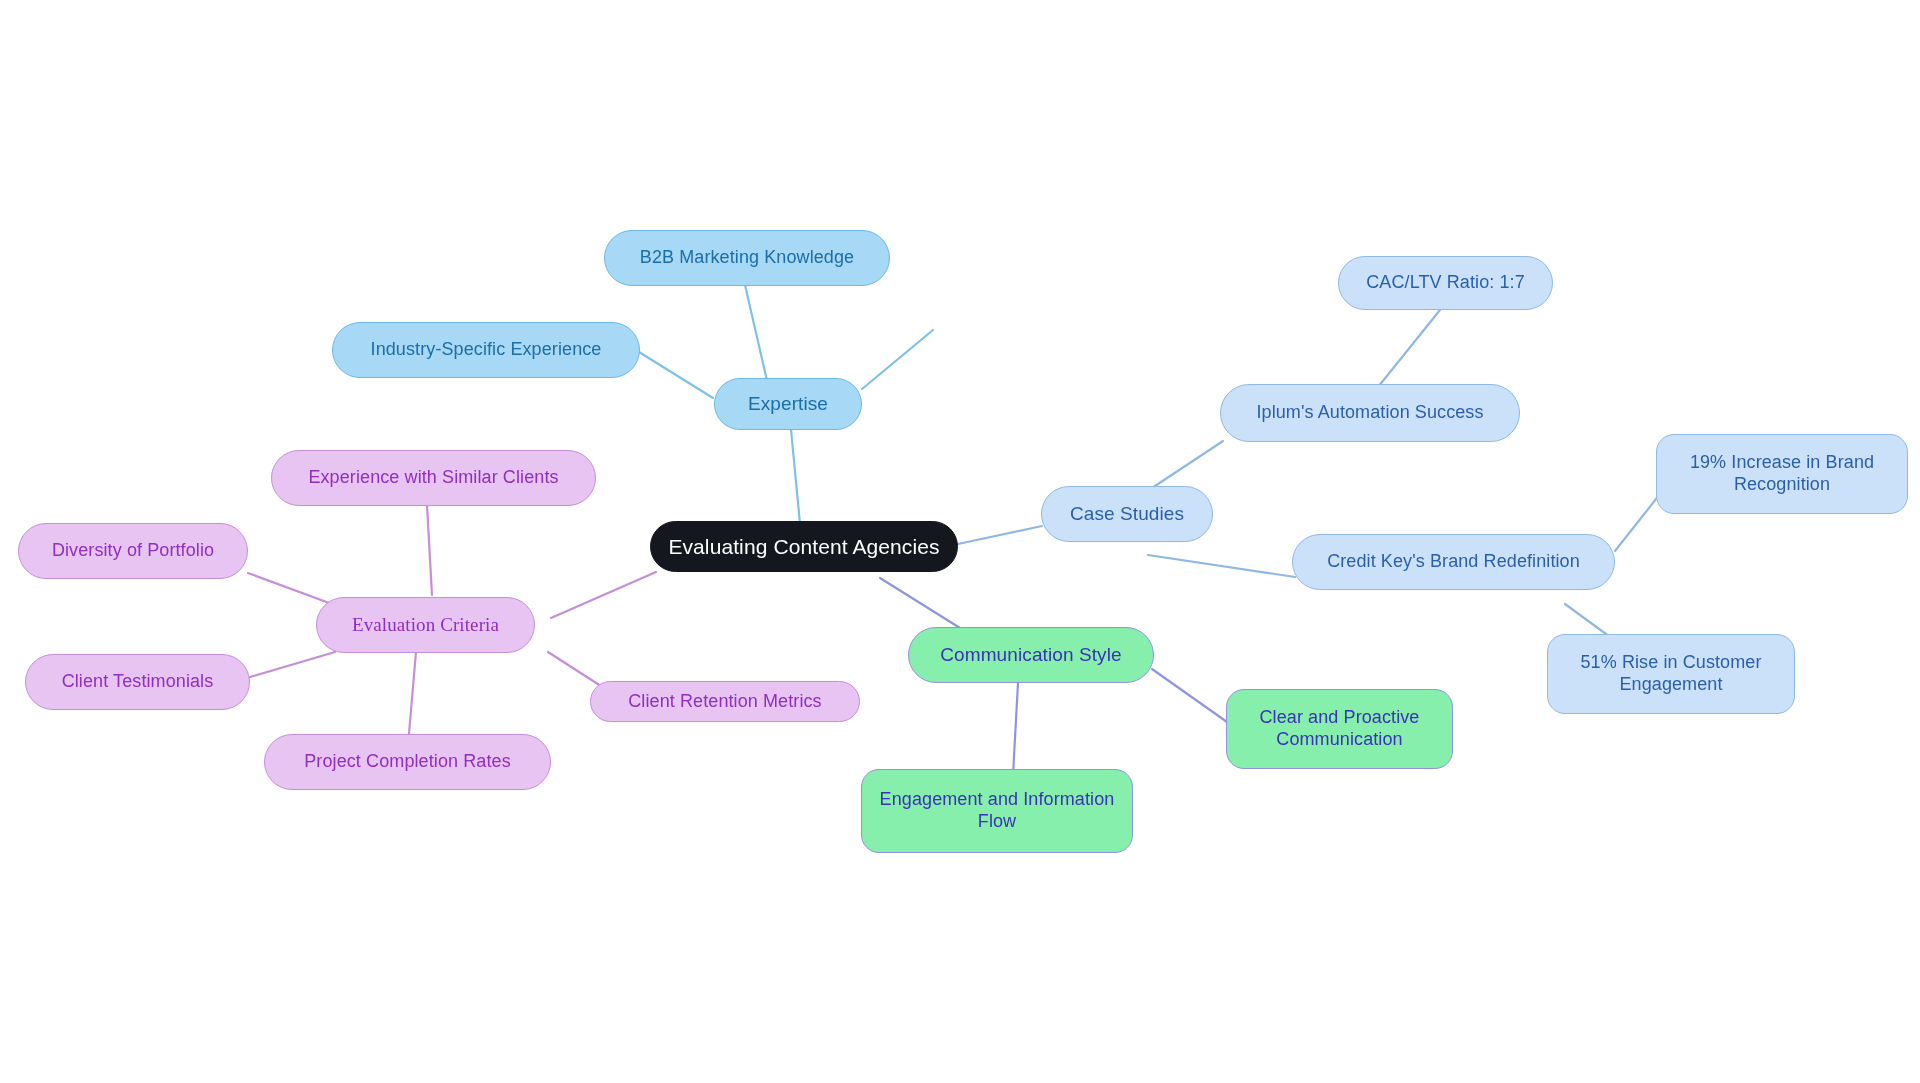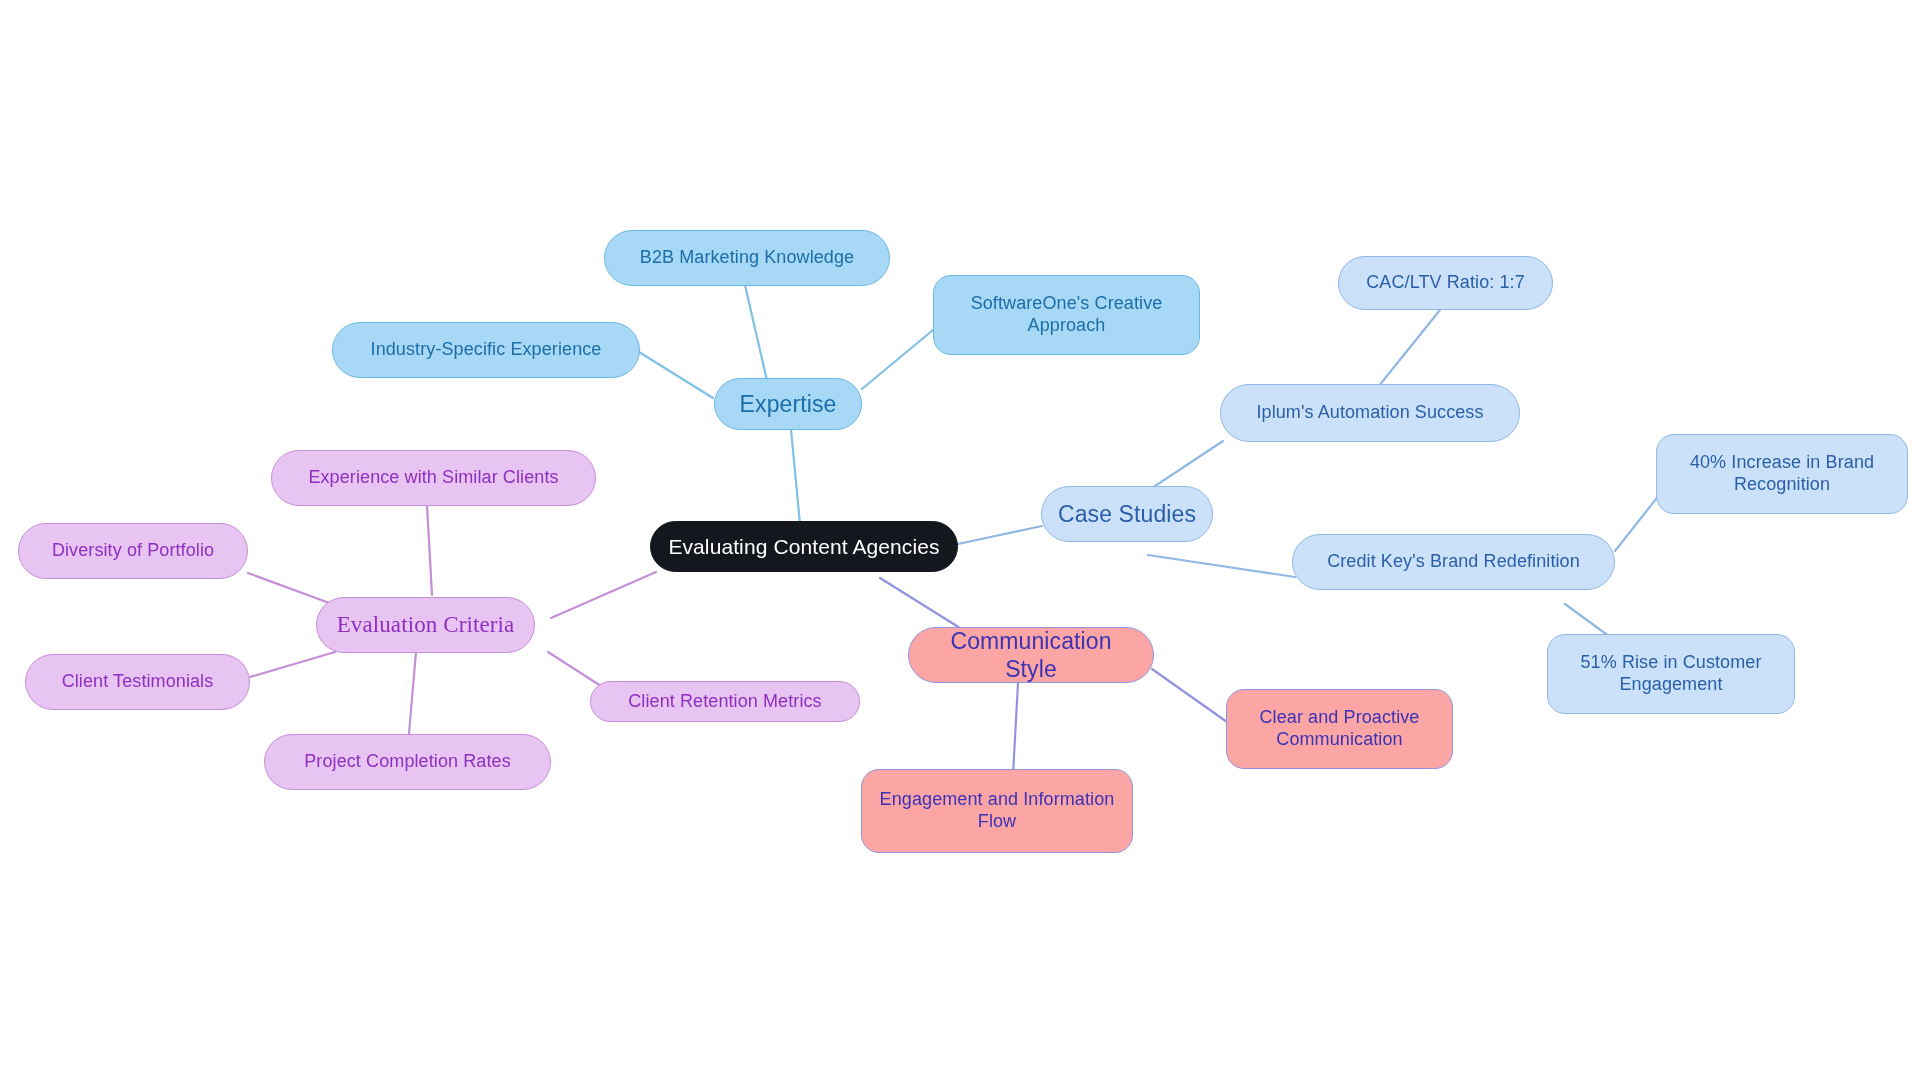--- a/index.html
+++ b/index.html
@@ -61,36 +61,36 @@
 
   
   .node.c-case {
     background: #cbe1fa;
     border-color: #8fb8e3;
     color: #2a5fa8;
   }
 
   
   .node.c-comm {
-    background: #fca5a5;
+    background: #86efac;
     border-color: #9094e0;
     color: #3a33b5;
   }
 
   
   .node.c-eval {
     background: #e8c4f2;
     border-color: #c58fd8;
     color: #8e2fc0;
   }
 
   .node.one-line   { border-radius: 30px; }
   .node.two-line   { border-radius: 18px; }
 
-  .node.sz-topic { font-size: 23px; }
+  .node.sz-topic { font-size: 19px; }
   .node.sz-leaf  { font-size: 18px; }
 </style>
 </head>
 <body>
 
 <div id="mindmap-root">
 
   <svg id="edge-layer" viewBox="0 0 1920 1083" width="1920" height="1083">
 
     <g stroke="#7fc0e6" stroke-width="2.2" fill="none" stroke-linecap="round">
@@ -126,32 +126,30 @@
   </svg>
 
   <div class="node root one-line" style="left:650px; top:521px; width:308px; height:51px;">Evaluating Content Agencies</div>
 
   <div class="node c-expertise one-line sz-topic" style="left:714px; top:378px; width:148px; height:52px;">Expertise</div>
 
   <div class="node c-expertise one-line sz-leaf" style="left:604px; top:230px; width:286px; height:56px;">B2B Marketing Knowledge</div>
 
   <div class="node c-expertise one-line sz-leaf" style="left:332px; top:322px; width:308px; height:56px;">Industry-Specific Experience</div>
 
-  <div class="node c-expertise two-line sz-leaf" style="left:933px; top:275px; width:267px; height:80px;">SoftwareOne's Creative
-Approach</div>
 
   <div class="node c-case one-line sz-topic" style="left:1041px; top:486px; width:172px; height:56px;">Case Studies</div>
 
   <div class="node c-case one-line sz-leaf" style="left:1220px; top:384px; width:300px; height:58px;">Iplum's Automation Success</div>
 
   <div class="node c-case one-line sz-leaf" style="left:1338px; top:256px; width:215px; height:54px;">CAC/LTV Ratio: 1:7</div>
 
   <div class="node c-case one-line sz-leaf" style="left:1292px; top:534px; width:323px; height:56px;">Credit Key's Brand Redefinition</div>
 
-  <div class="node c-case two-line sz-leaf" style="left:1656px; top:434px; width:252px; height:80px;">40% Increase in Brand
+  <div class="node c-case two-line sz-leaf" style="left:1656px; top:434px; width:252px; height:80px;">19% Increase in Brand
 Recognition</div>
 
   <div class="node c-case two-line sz-leaf" style="left:1547px; top:634px; width:248px; height:80px;">51% Rise in Customer
 Engagement</div>
 
   <div class="node c-comm one-line sz-topic" style="left:908px; top:627px; width:246px; height:56px;">Communication Style</div>
 
   <div class="node c-comm two-line sz-leaf" style="left:1226px; top:689px; width:227px; height:80px;">Clear and Proactive
 Communication</div>
 

